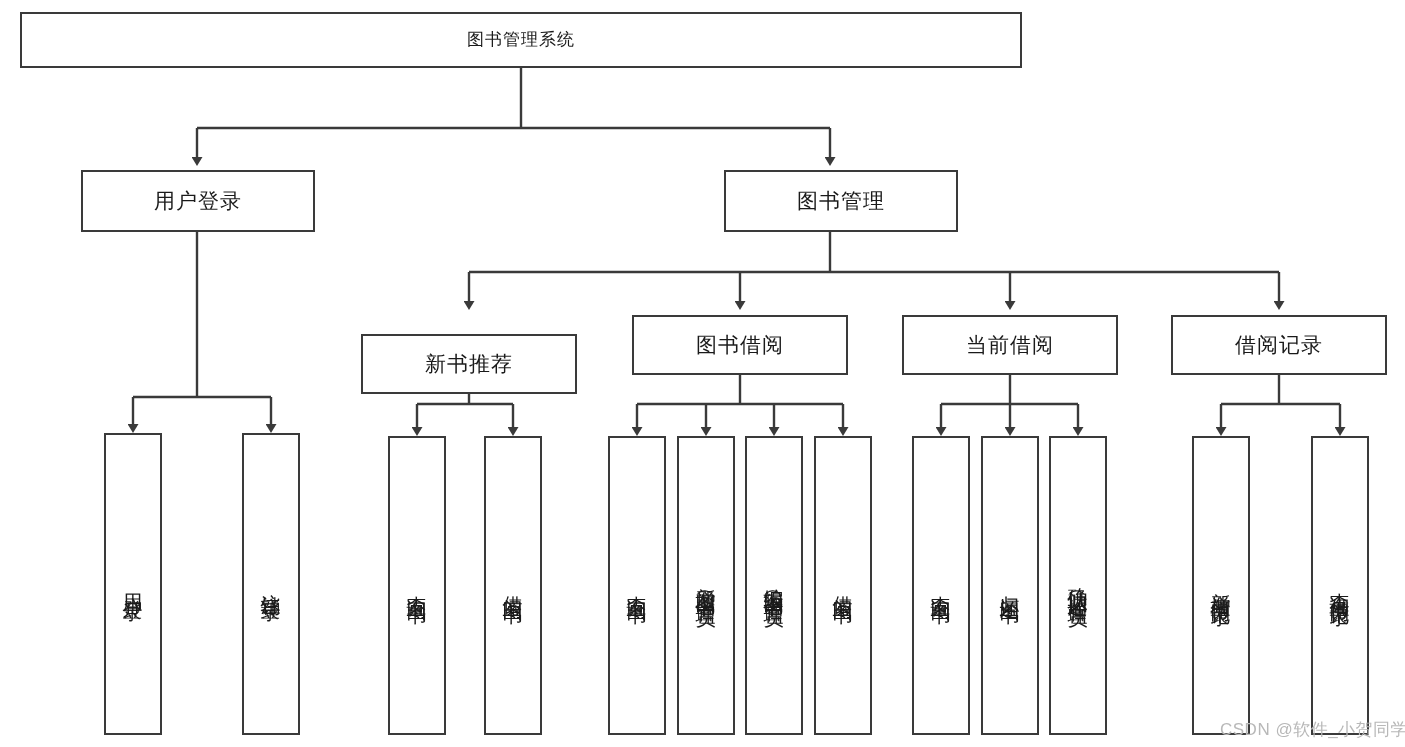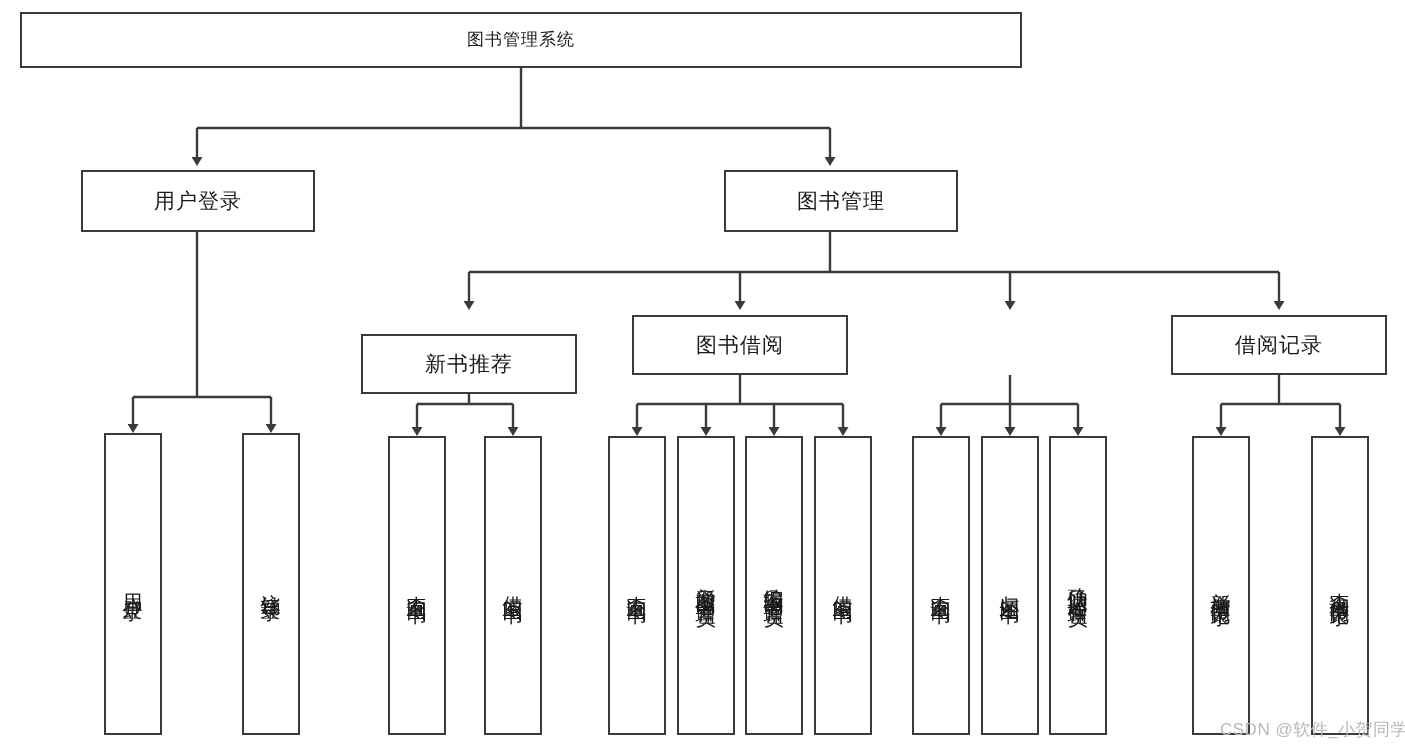--- a/index.html
+++ b/index.html
@@ -120,20 +120,23 @@
   <div class="node horizontal" style="left:712px;top:170px;width:234px;height:62px;margin-left:12px;">
     <span class="label">图书管理</span>
   </div>
 
   <div class="node horizontal" style="left:361px;top:315px;width:216px;height:60px;margin-top:19px;">
     <span class="label">新书推荐</span>
   </div>
   <div class="node horizontal" style="left:632px;top:315px;width:216px;height:60px;">
     <span class="label">图书借阅</span>
   </div>
+  <div class="node horizontal" style="left:902px;top:315px;width:216px;height:60px;">
+    <span class="label">当前借阅</span>
+  </div>
   <div class="node horizontal" style="left:1171px;top:315px;width:216px;height:60px;">
     <span class="label">借阅记录</span>
   </div>
 
   <div class="node vertical" style="left:104px;top:433px;width:58px;height:302px;">
     <span class="label">用户登录</span>
   </div>
   <div class="node vertical" style="left:242px;top:433px;width:58px;height:302px;">
     <span class="label">注销登录</span>
   </div>

